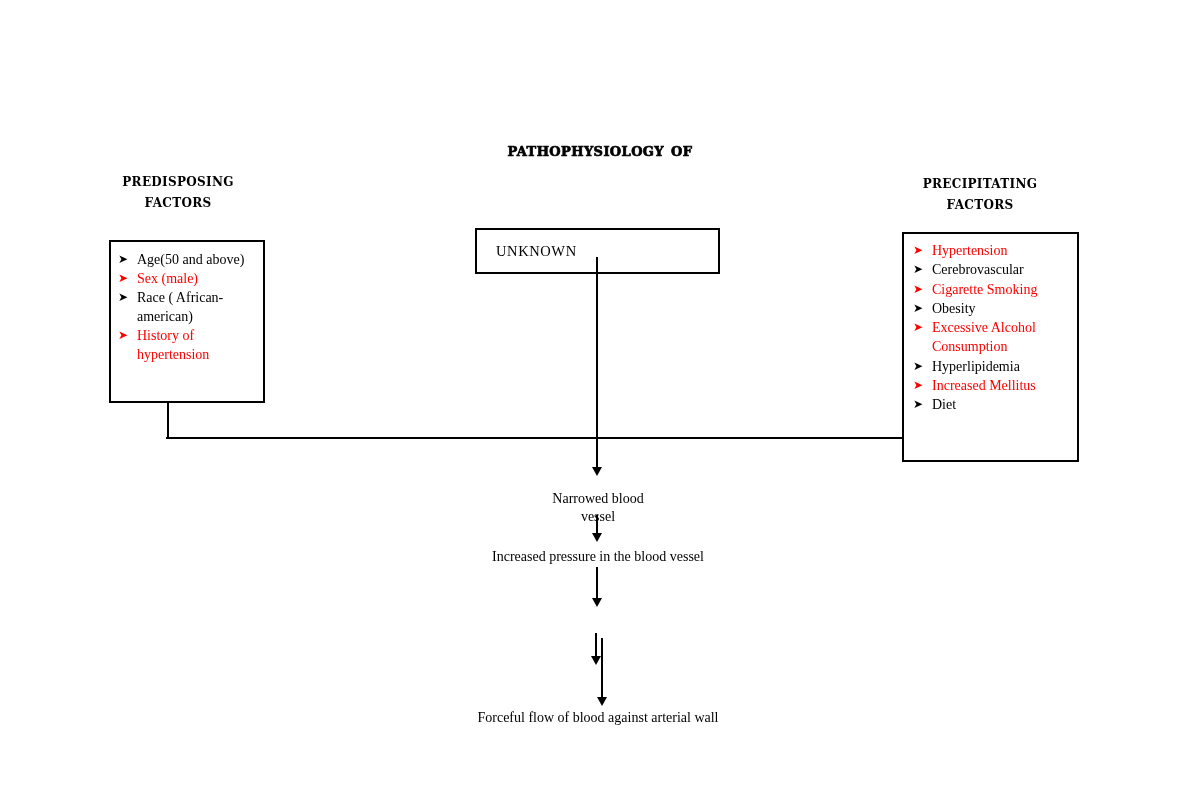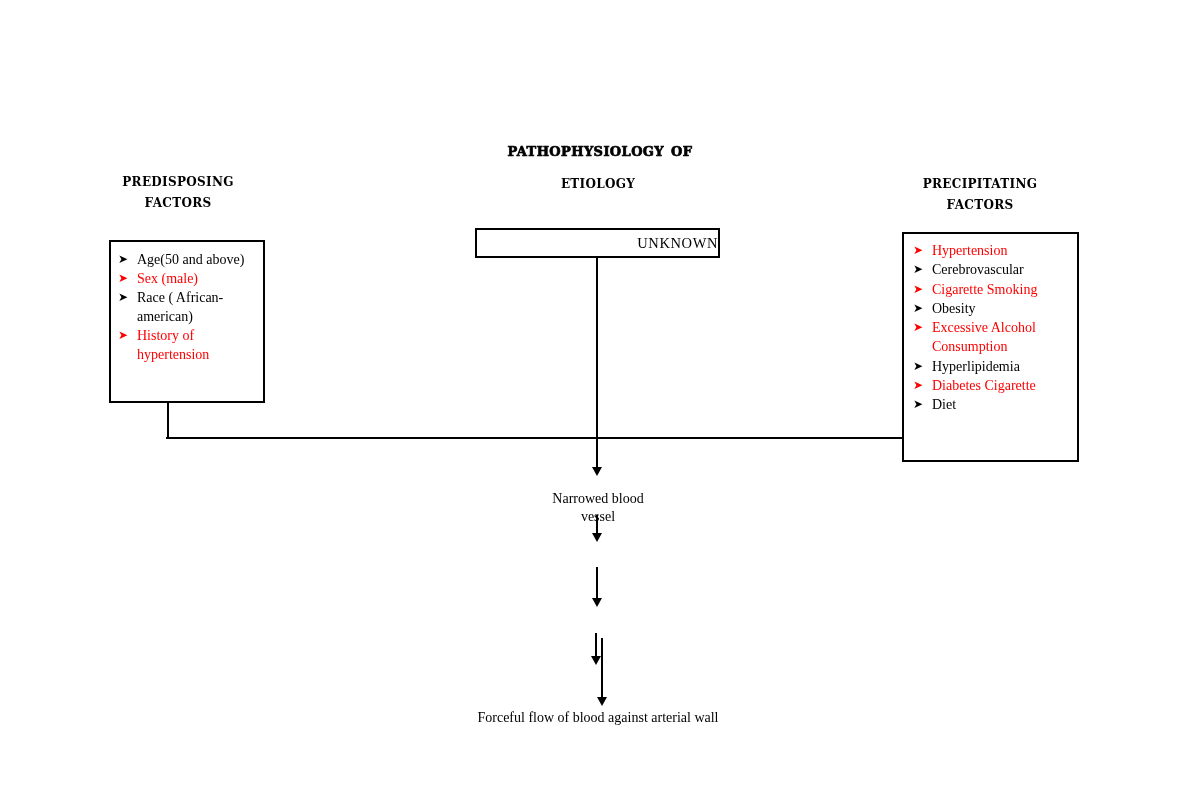--- a/index.html
+++ b/index.html
@@ -93,27 +93,28 @@
 
   #box-precipitating .factor-list { padding-top: 7px; padding-left: 8px; }
   #box-precipitating .factor-list li { line-height: 19.3px; }
 
   
   #box-unknown {
     position: absolute;
     left: 475px;
     top: 228px;
     width: 245px;
-    height: 30px;
+    height: 46px;
     border: 2px solid #000;
     box-sizing: border-box;
     background: #fff;
     display: flex;
     align-items: center;
-    justify-content: flex-end;
+    justify-content: flex-start;
+    padding-left: 19px;
   }
   #box-unknown .label {
     font-size: 14.5px;
     letter-spacing: 0.6px;
     color: #000;
   }
 
   
   .flow-label {
     position: absolute;
@@ -180,21 +181,20 @@
 
   <div class="title-block">
     <div class="title-line">Pathophysiology of</div>
   </div>
 
   <div class="col-head" id="head-predisposing">
     <div>PREDISPOSING</div>
     <div>FACTORS</div>
   </div>
 
-  <div class="col-head" id="head-etiology">ETIOLOGY</div>
 
   <div class="col-head" id="head-precipitating">
     <div>PRECIPITATING</div>
     <div>FACTORS</div>
   </div>
 
   <div class="factor-box" id="box-predisposing">
     <ul class="factor-list" id="list-predisposing">
         <li class="black"><span class="marker">➤</span><span>Age(50 and above)</span></li>
         <li class="red"><span class="marker">➤</span><span>Sex (male)</span></li>
@@ -204,21 +204,21 @@
   </div>
 
   <div class="factor-box" id="box-precipitating">
     <ul class="factor-list" id="list-precipitating">
         <li class="red"><span class="marker">➤</span><span>Hypertension</span></li>
         <li class="black"><span class="marker">➤</span><span>Cerebrovascular</span></li>
         <li class="red"><span class="marker">➤</span><span>Cigarette Smoking</span></li>
         <li class="black"><span class="marker">➤</span><span>Obesity</span></li>
         <li class="red"><span class="marker">➤</span><span>Excessive Alcohol Consumption</span></li>
         <li class="black"><span class="marker">➤</span><span>Hyperlipidemia</span></li>
-        <li class="red"><span class="marker">➤</span><span>Diabetes Cigarette</span></li>
+        <li class="red"><span class="marker">➤</span><span>Increased Mellitus</span></li>
         <li class="black"><span class="marker">➤</span><span>Diet</span></li>
       </ul>
   </div>
 
   <div id="box-unknown">
     <span class="label">UNKNOWN</span>
   </div>
 
   <div class="vline" id="v-left-stem"></div>
   <div class="hline" id="h-bus"></div>
@@ -227,20 +227,21 @@
   <div class="arrowhead" id="a-unknown"></div>
 
   <div class="flow-label" id="label-narrowed">
     <div>Narrowed blood</div>
     <div>vessel</div>
   </div>
 
   <div class="vline" id="v-n2i"></div>
   <div class="arrowhead" id="a-n2i"></div>
 
+  <div class="flow-label" id="label-increased">Increased pressure in the blood vessel</div>
 
   <div class="vline" id="v-i2p"></div>
   <div class="arrowhead" id="a-i2p"></div>
 
 
   <div class="vline" id="v-p2f"></div>
   <div class="arrowhead" id="a-p2f"></div>
 
   <div class="vline" id="v-long"></div>
   <div class="arrowhead" id="a-long"></div>

